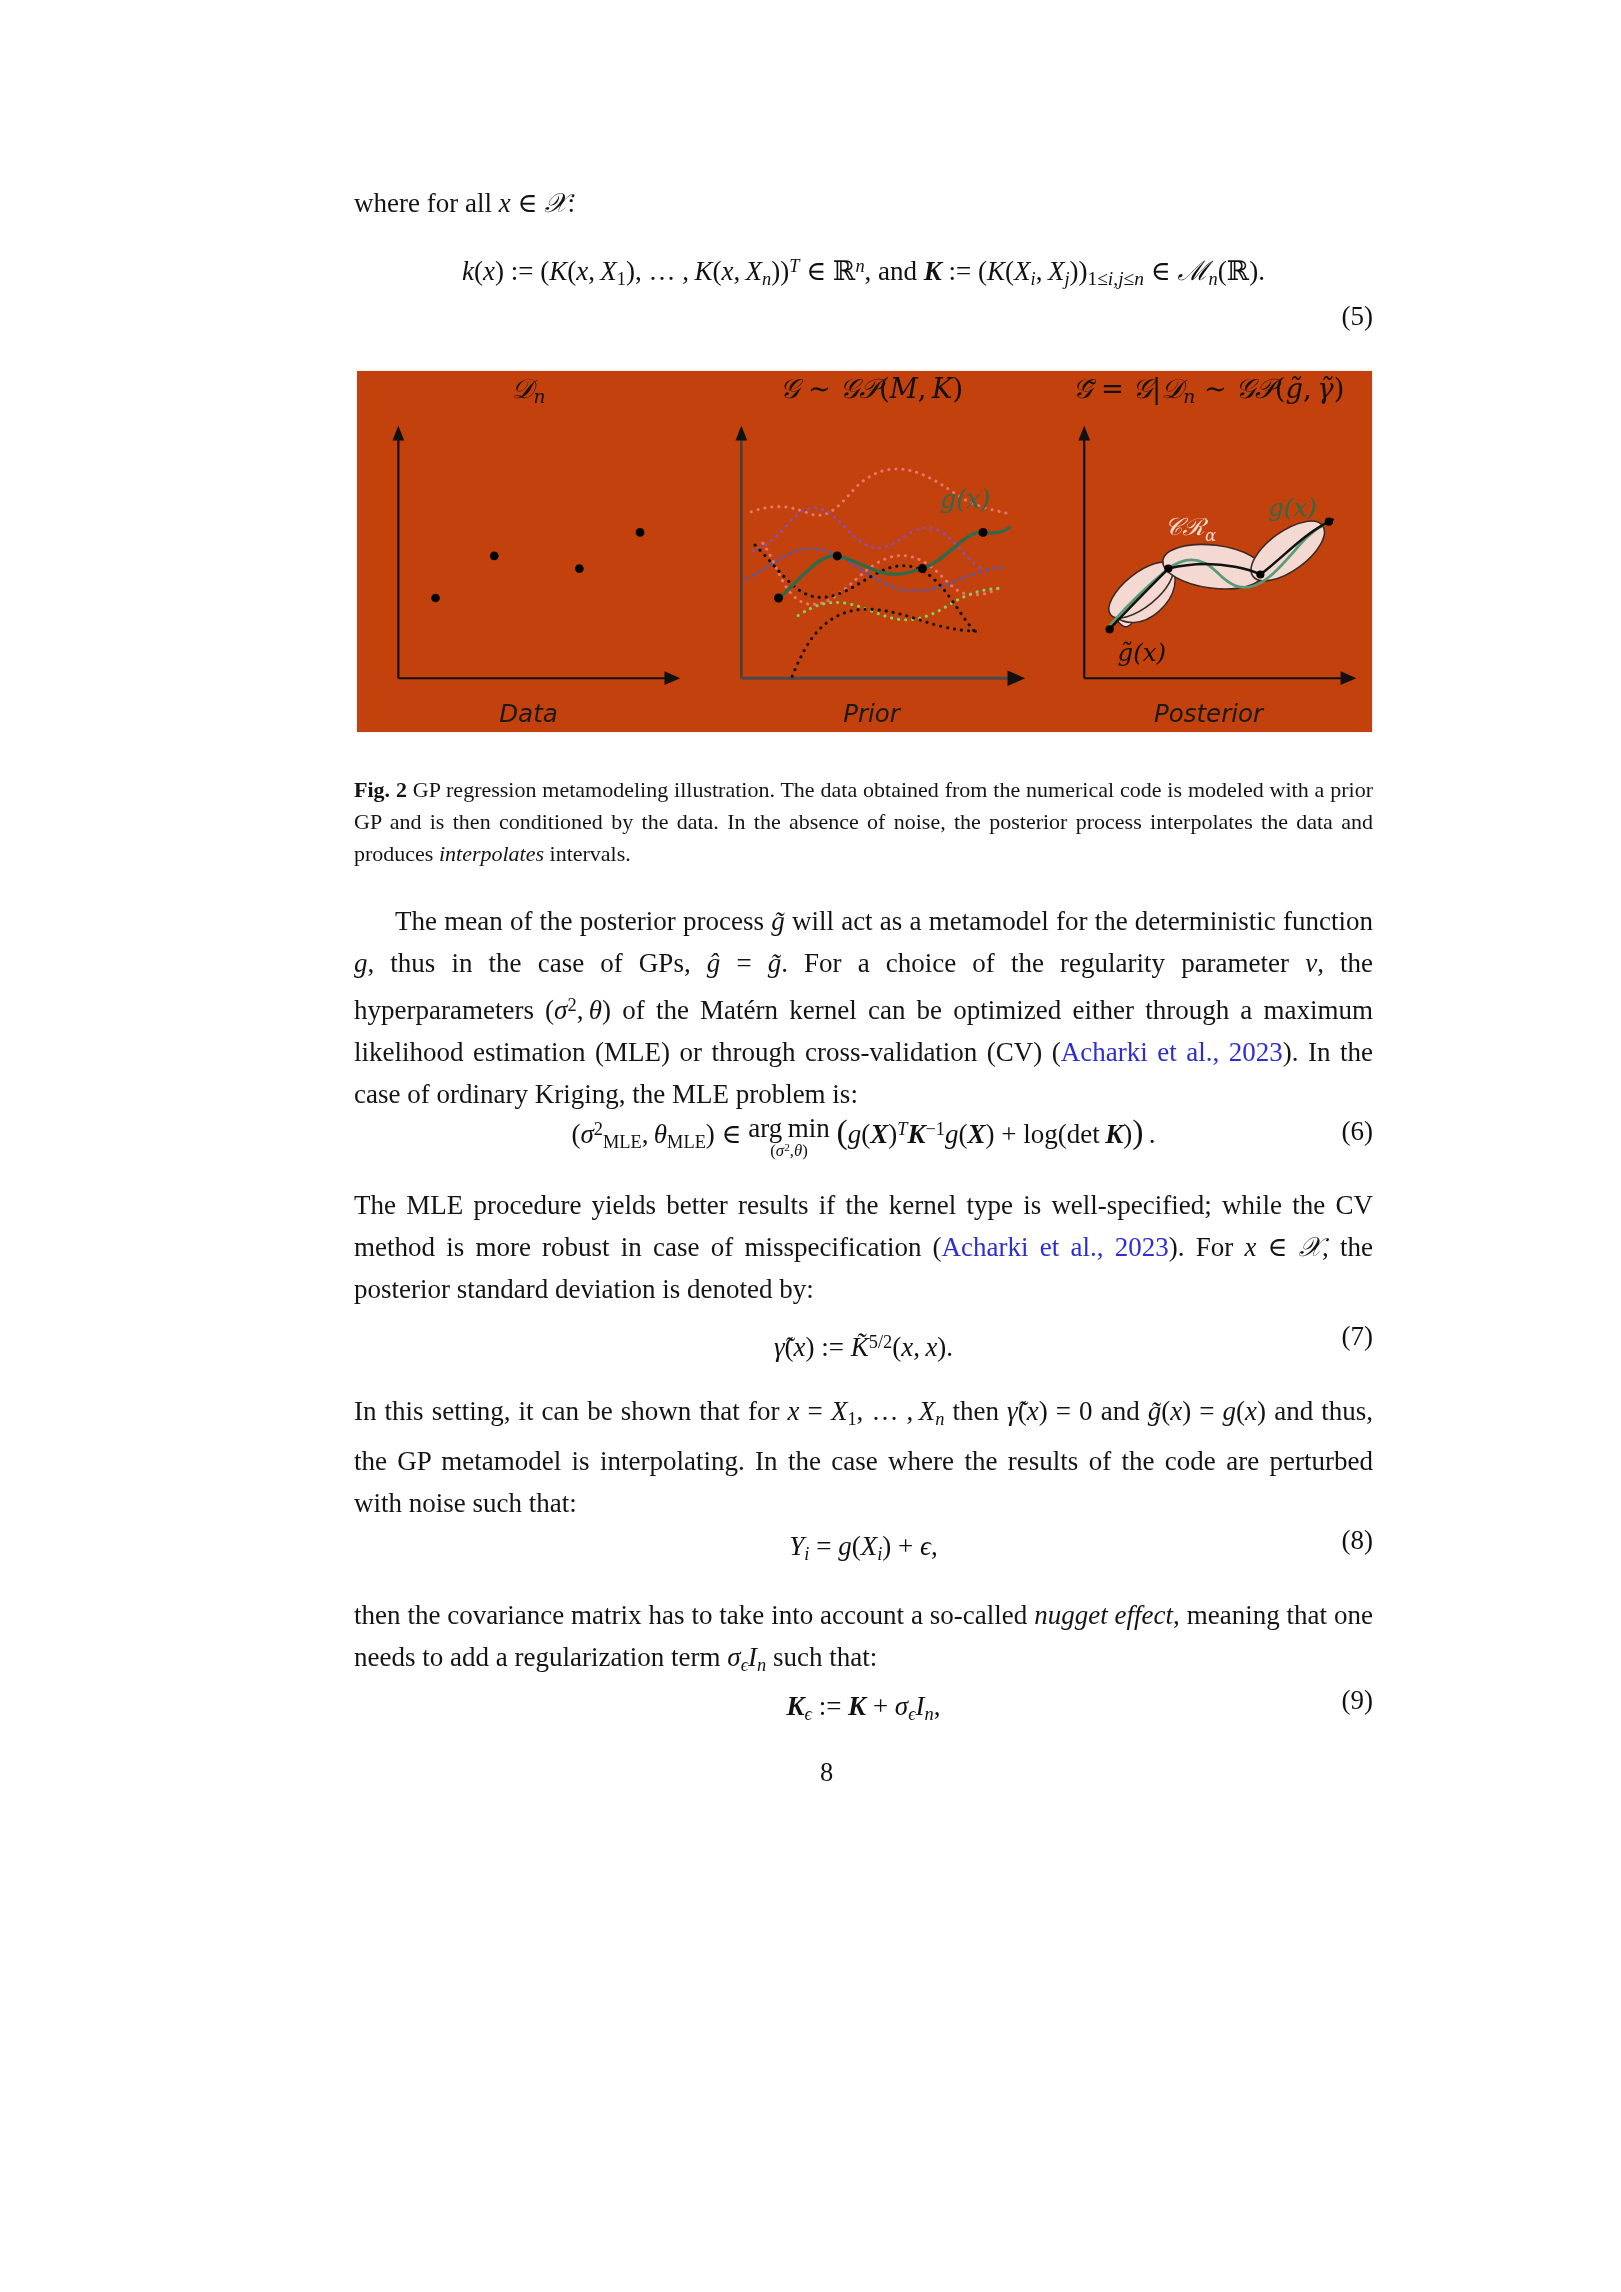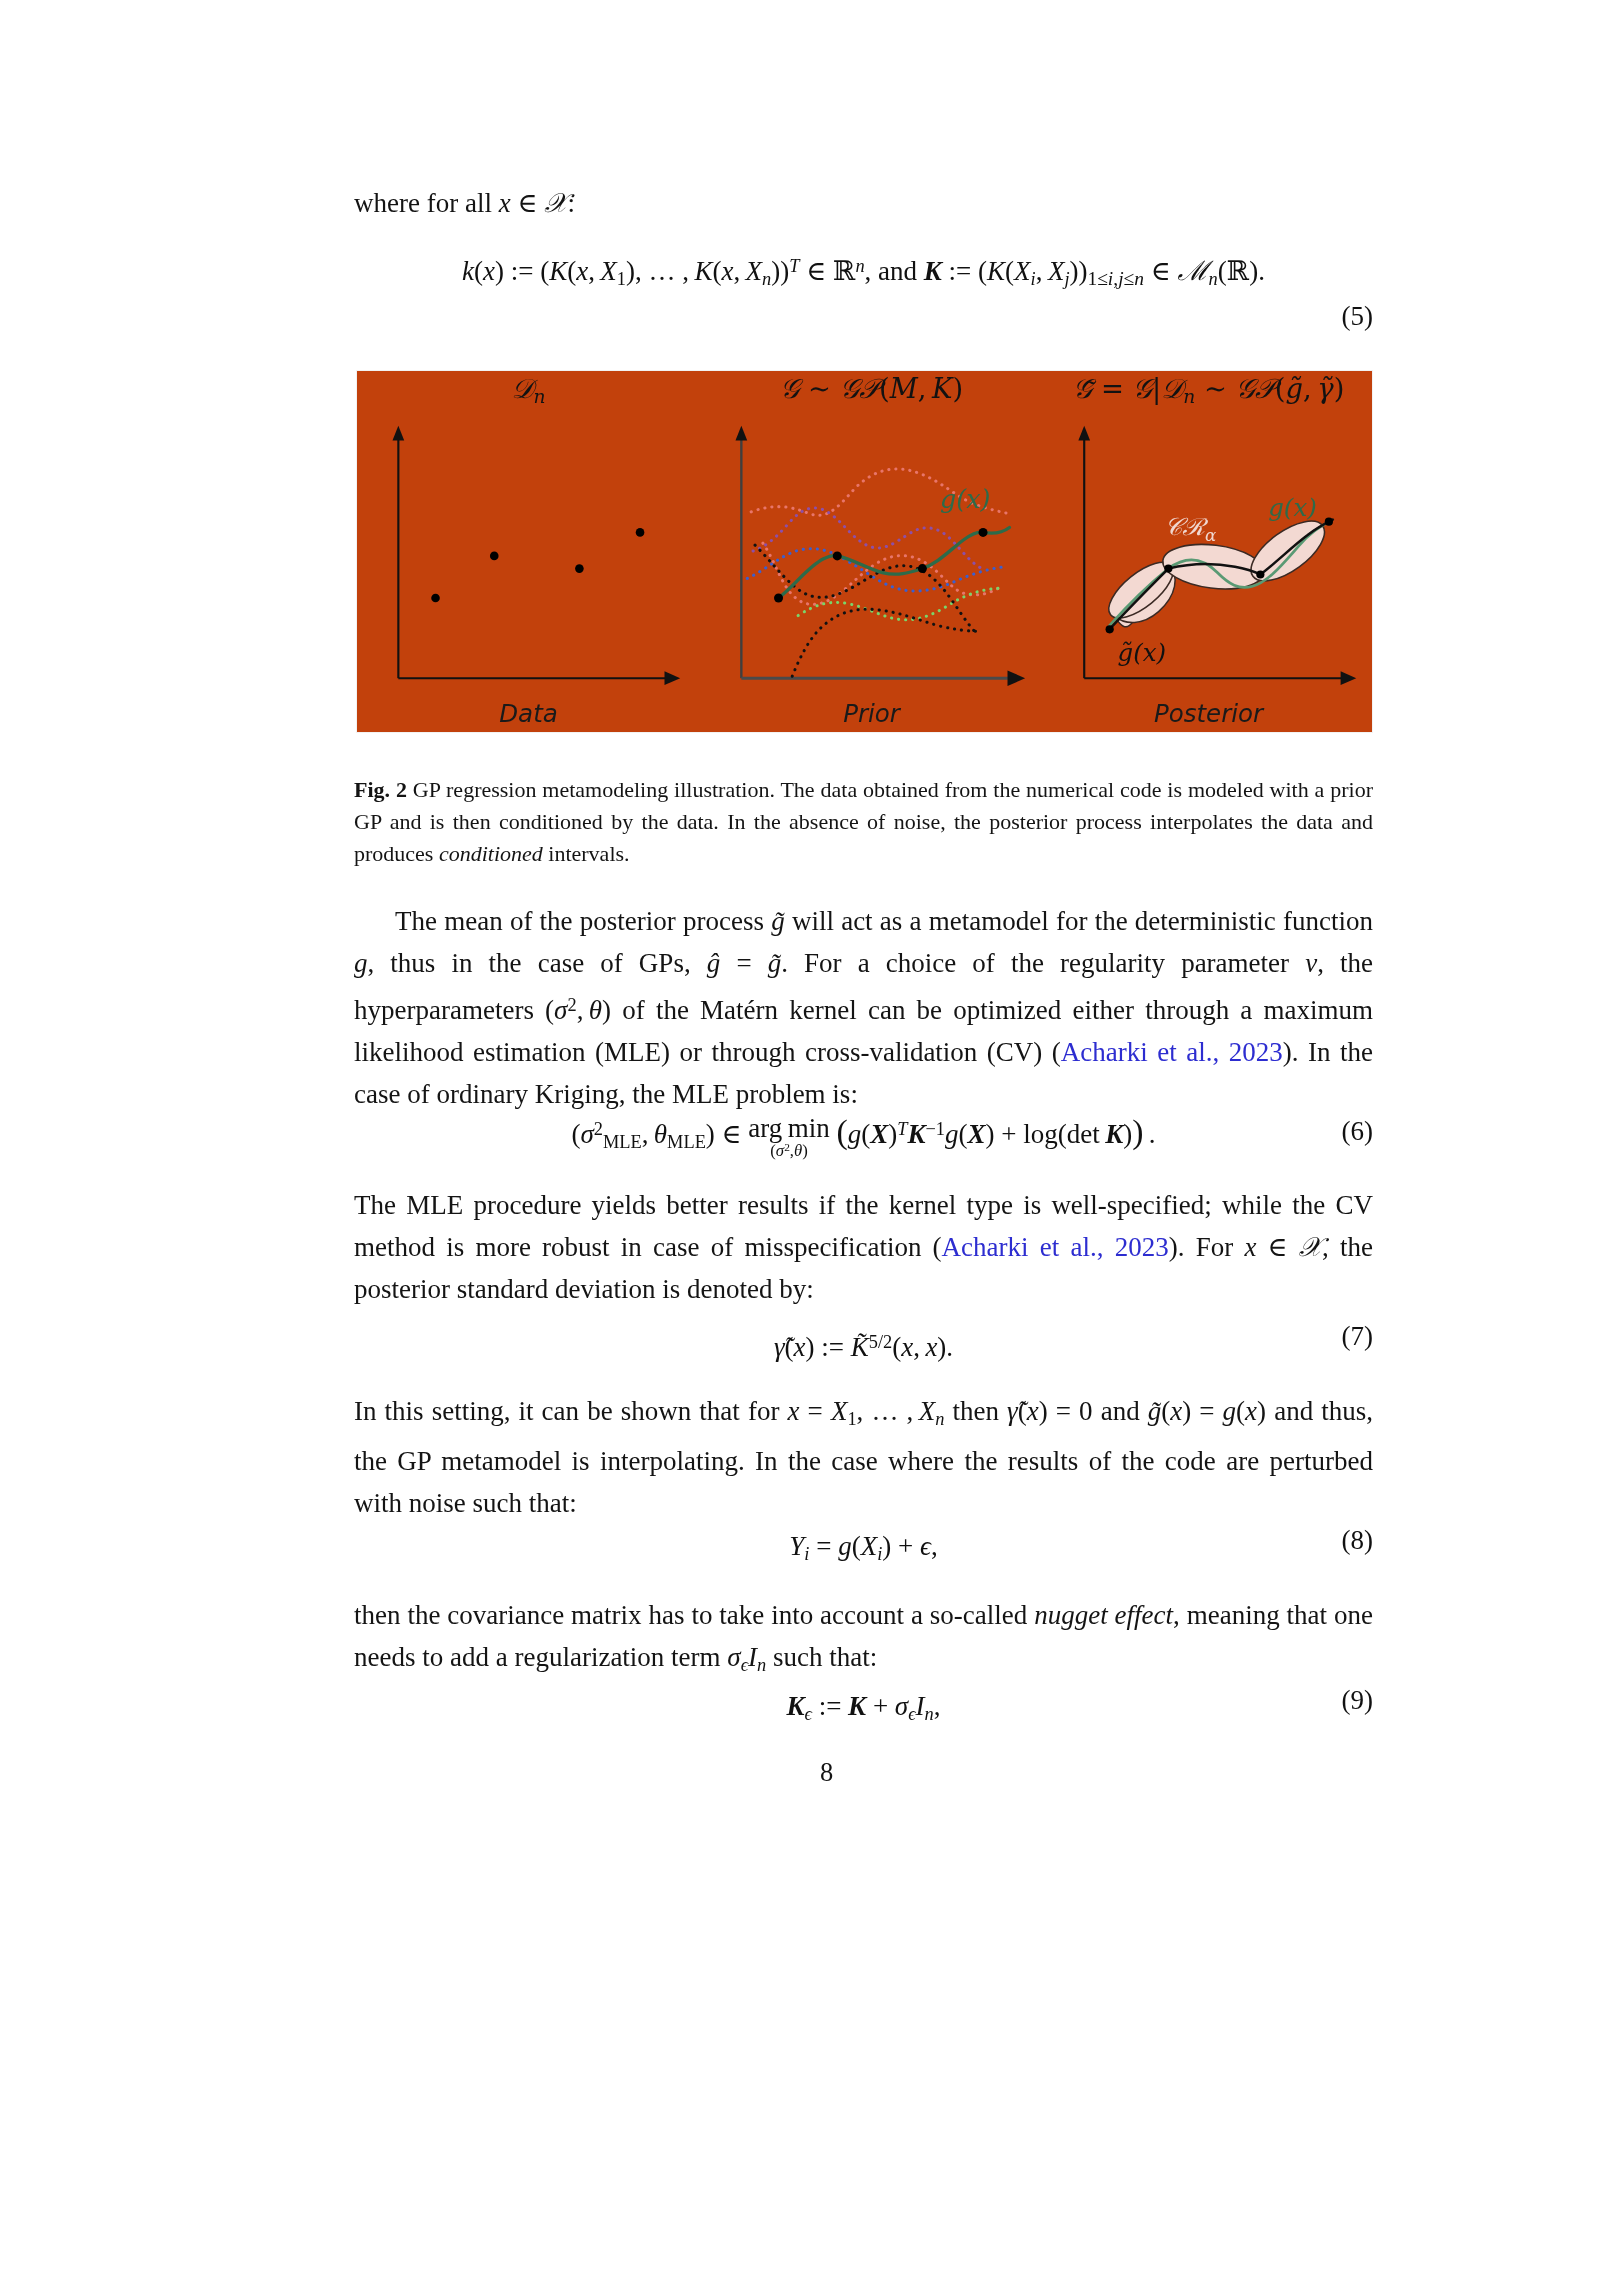--- a/index.html
+++ b/index.html
@@ -256,21 +256,21 @@
         <text x="124" y="124" font-family="DejaVu Serif, serif" font-style="italic" font-size="25" fill="#f0d7d0">𝒞ℛ<tspan font-size="17" dy="6">α</tspan></text>
         <text x="230" y="104" font-family="DejaVu Serif, serif" font-style="italic" font-size="25" fill="#2d6b4a">g(x)</text>
         <text x="76" y="252" font-family="DejaVu Serif, serif" font-style="italic" font-size="25" fill="#111111">g̃(x)</text>
       </svg>
       <div class="panel-caption">Posterior</div>
     </div>
   </div>
 
   <div id="fig-caption">
     <span class="figlabel">Fig. 2</span>
-    <span>GP regression metamodeling illustration. The data obtained from the numerical code is modeled with a prior GP and is then conditioned by the data. In the absence of noise, the posterior process interpolates the data and produces </span><i>conditioned</i><span> intervals.</span>
+    <span>GP regression metamodeling illustration. The data obtained from the numerical code is modeled with a prior GP and is then conditioned by the data. In the absence of noise, the posterior process interpolates the data and produces </span><i>interpolates</i><span> intervals.</span>
   </div>
 
   <div class="col" style="top:900px;">
     <p class="para indent">
       The mean of the posterior process <i>g̃</i> will act as a metamodel for the deterministic
       function <i>g</i>, thus in the case of GPs, <i>ĝ</i> = <i>g̃</i>. For a choice of the regularity parameter <i>ν</i>,
       the hyperparameters (<i>σ</i><sup>2</sup>, <i>θ</i>) of the Matérn kernel can be optimized either through a
       maximum likelihood estimation (MLE) or through cross-validation (CV) (<span class="cite">Acharki et al., 2023</span>). In the case of ordinary Kriging, the MLE problem is:
     </p>
   </div>

